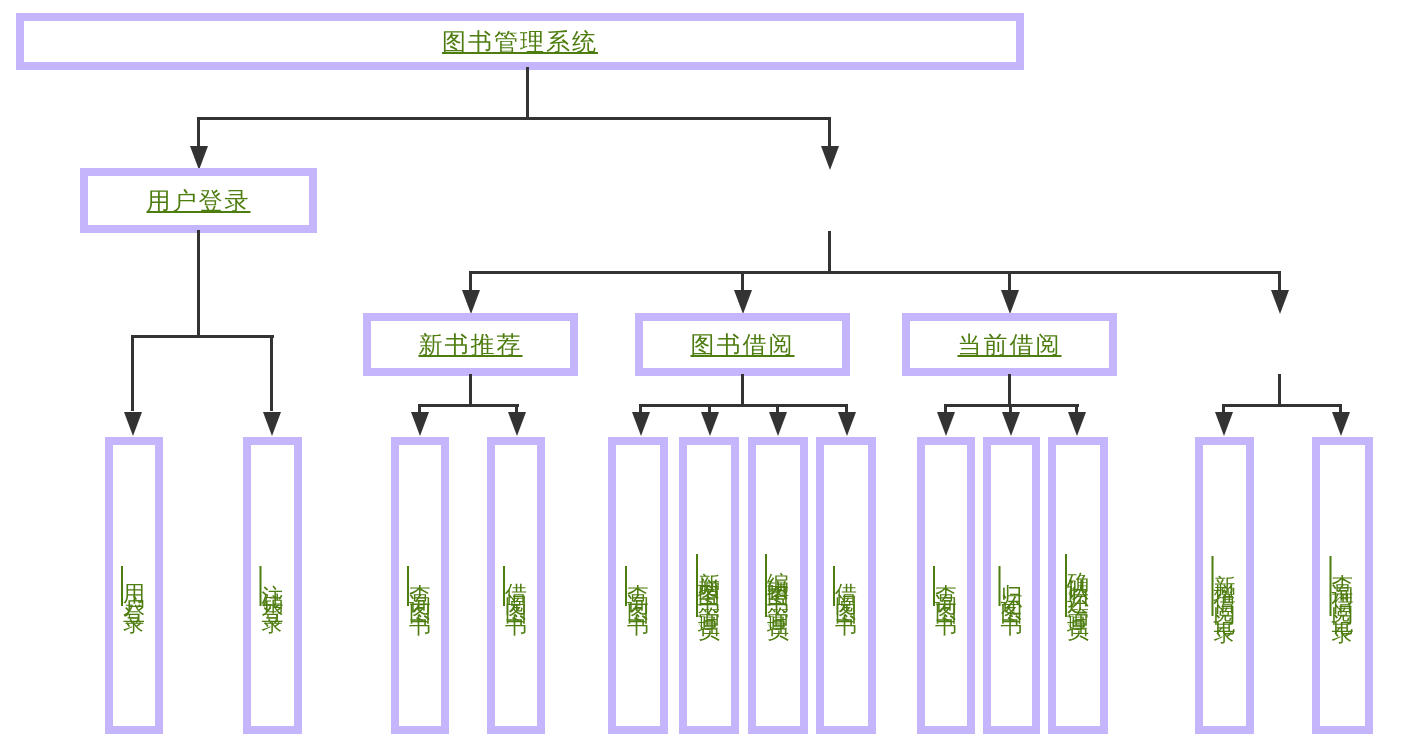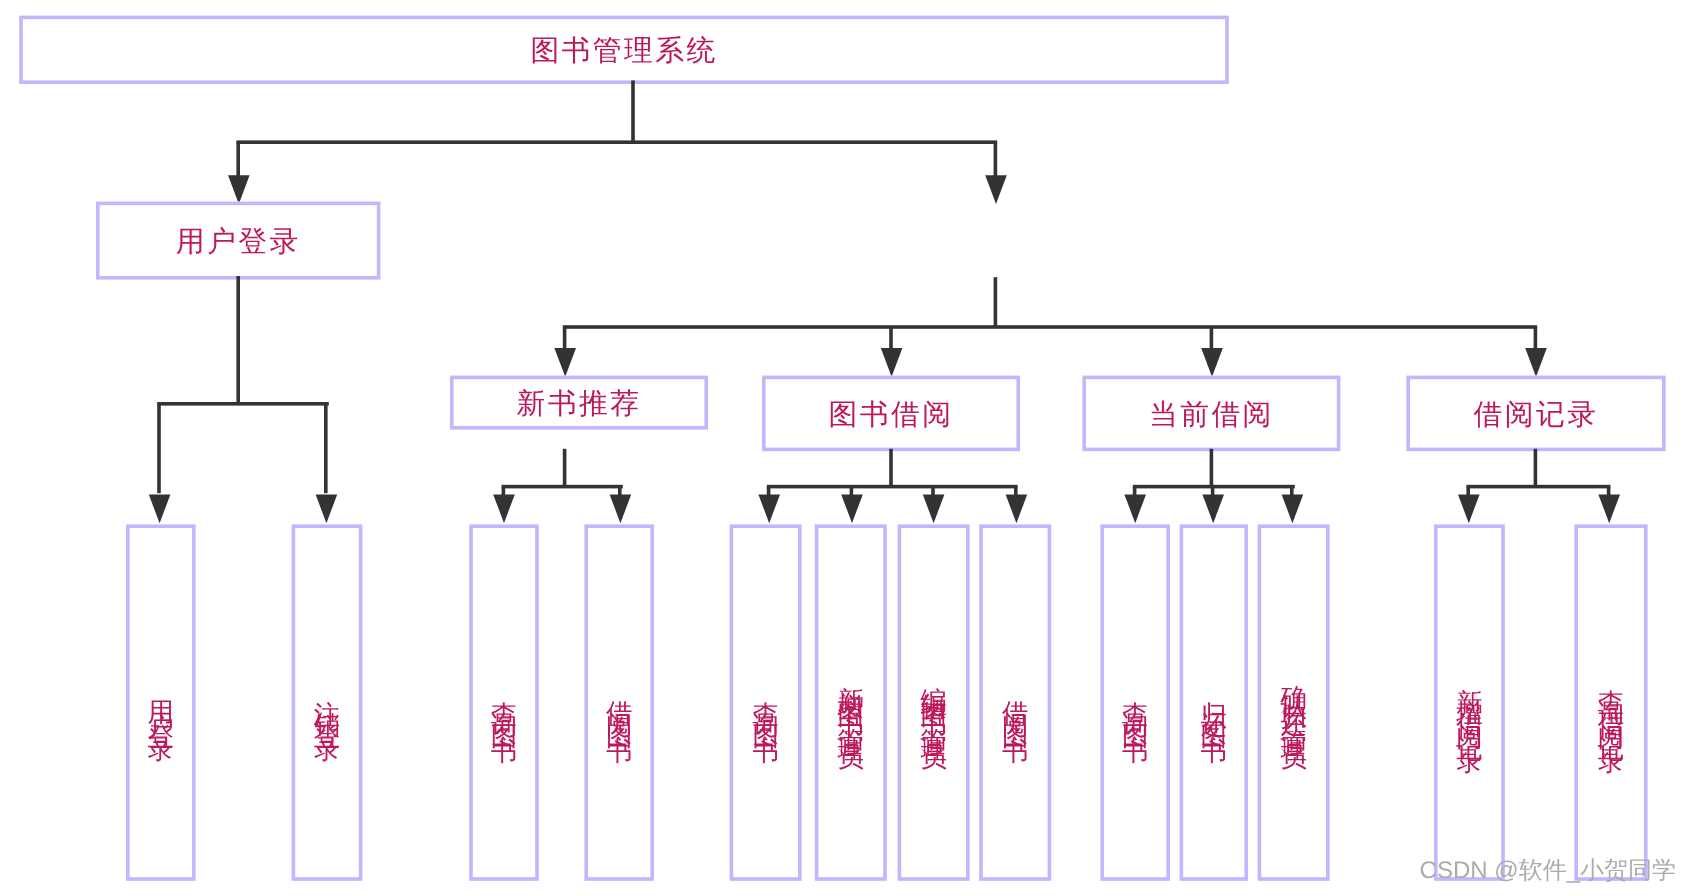--- a/index.html
+++ b/index.html
@@ -2,23 +2,23 @@
 <html><head>
 <meta charset="utf-8">
 <style>
   html,body{margin:0;padding:0;background:#ffffff;}
   .stage{
     position:relative;width:1405px;height:747px;background:#ffffff;overflow:hidden;
     font-family:"Liberation Sans","DejaVu Sans",sans-serif;
   }
   .box{
     position:absolute;box-sizing:border-box;
-    border:3px solid #c4b5fd;background:#ffffff;
+    border:8px solid #c4b5fd;background:#ffffff;
     display:flex;align-items:center;justify-content:center;
-    color:#be185d;font-size:24px;letter-spacing:2px;
+    color:#4d7c0f;font-size:24px;letter-spacing:2px;text-decoration:underline;
   }
   .leaf{
     writing-mode:vertical-rl;
     font-size:22px;letter-spacing:10px;
   }
   .leaf.dense{letter-spacing:7px;}
   .vline{position:absolute;width:3px;background:#333333;}
   .hline{position:absolute;height:3px;background:#333333;}
   .arrow{
     position:absolute;width:0;height:0;
@@ -57,24 +57,23 @@
   <div class="hline" style="left:469px;top:271px;width:812px;"></div>
   <div class="vline" style="left:469px;top:273px;height:18px;"></div>
   <div class="arrow" style="left:462px;top:290px;"></div>
   <div class="vline" style="left:741px;top:273px;height:18px;"></div>
   <div class="arrow" style="left:734px;top:290px;"></div>
   <div class="vline" style="left:1008px;top:273px;height:18px;"></div>
   <div class="arrow" style="left:1001px;top:290px;"></div>
   <div class="vline" style="left:1278px;top:273px;height:18px;"></div>
   <div class="arrow" style="left:1271px;top:290px;"></div>
 
-  <div class="box" style="left:375px;top:313px;width:215px;height:45px;">新书推荐</div>
+  <div class="box" style="left:363px;top:313px;width:215px;height:63px;">新书推荐</div>
   <div class="box" style="left:902px;top:313px;width:215px;height:63px;">当前借阅</div>
   <div class="box" style="left:635px;top:313px;width:215px;height:63px;">图书借阅</div>
-  <div class="box" style="left:1172px;top:313px;width:216px;height:63px;">借阅记录</div>
 
   <div class="vline" style="left:469px;top:374px;height:32px;"></div>
   <div class="hline" style="left:418px;top:404px;width:101px;"></div>
   <div class="vline" style="left:418px;top:406px;height:7px;"></div>
   <div class="arrow" style="left:411px;top:412px;"></div>
   <div class="vline" style="left:515px;top:406px;height:7px;"></div>
   <div class="arrow" style="left:508px;top:412px;"></div>
 
   <div class="vline" style="left:741px;top:374px;height:32px;"></div>
   <div class="hline" style="left:639px;top:404px;width:209px;"></div>
@@ -114,15 +113,14 @@
   <div class="box leaf dense" style="left:748px;top:437px;width:60px;height:297px;">编辑图书（管理员）</div>
   <div class="box leaf" style="left:816px;top:437px;width:60px;height:297px;">借阅图书</div>
 
   <div class="box leaf" style="left:917px;top:437px;width:58px;height:297px;">查询图书</div>
   <div class="box leaf" style="left:983px;top:437px;width:57px;height:297px;">归还图书</div>
   <div class="box leaf dense" style="left:1048px;top:437px;width:60px;height:297px;">确认归还（管理员）</div>
 
   <div class="box leaf" style="left:1195px;top:437px;width:59px;height:297px;">新增借阅记录</div>
   <div class="box leaf" style="left:1312px;top:437px;width:61px;height:297px;">查询借阅记录</div>
 
-  <div class="watermark">CSDN @软件_小贺同学</div>
 
 </div>
 
 </body></html>

